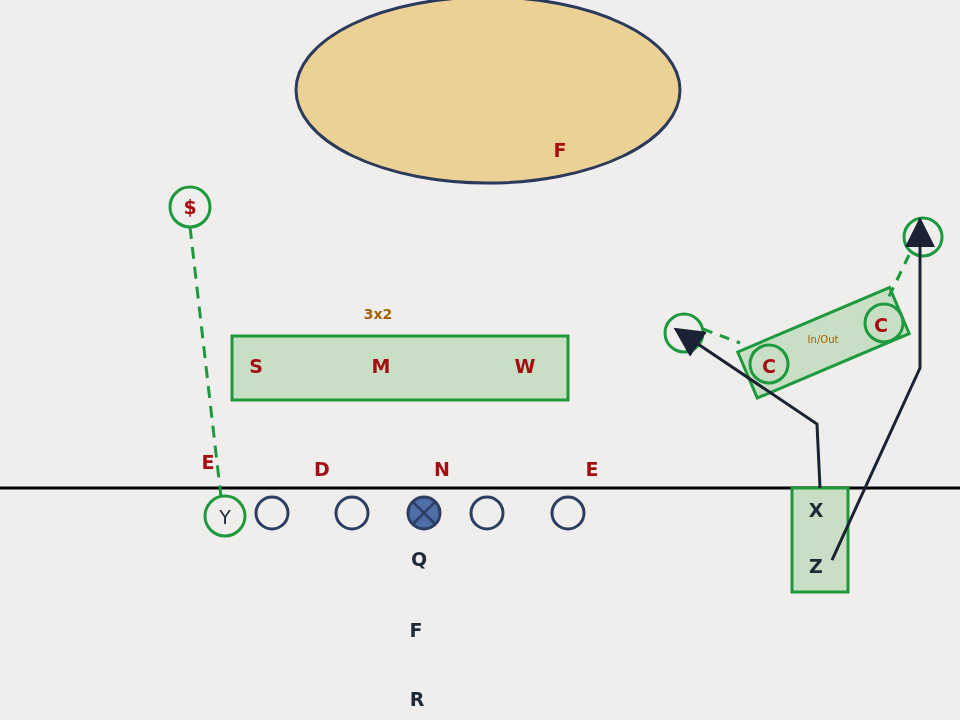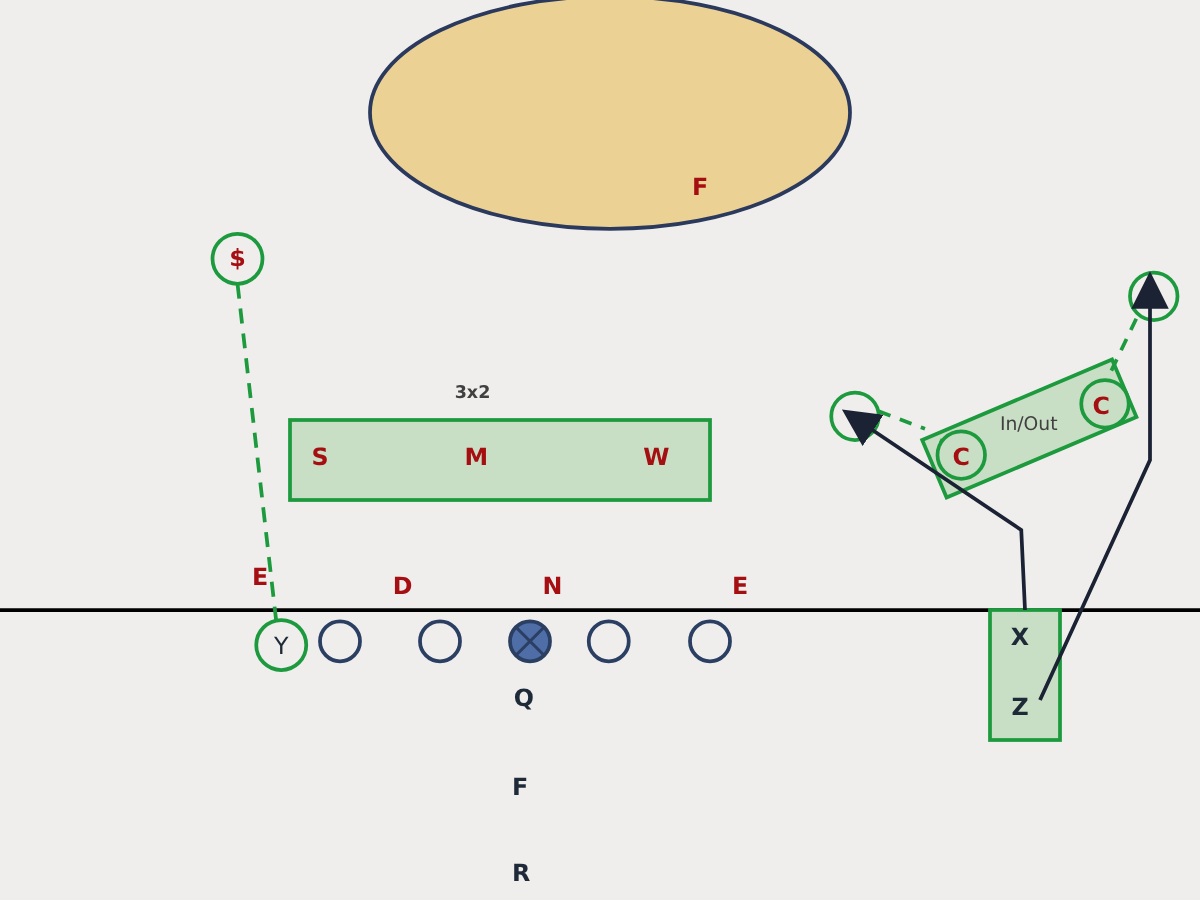--- a/index.html
+++ b/index.html
@@ -1,21 +1,21 @@
 <!DOCTYPE html>
 <html><head>
 <meta charset="utf-8">
 <style>
   html, body { margin:0; padding:0; }
   body { width:960px; height:720px; background:#efeeed; overflow:hidden; position:relative; font-family:"Liberation Sans", sans-serif; }
   svg { position:absolute; left:0; top:0; }
   .lbl { position:absolute; font-family:"DejaVu Sans", sans-serif; font-weight:bold; transform:translate(-50%,-50%); white-space:nowrap; }
   .def { color:#a50f12; font-size:19px; }
   .off { color:#1e2a38; font-size:19px; }
-  .small { color:#404040; font-size:14px;text-align:center; }
+  .small { color:#a16207; font-size:14px;text-align:center; }
 </style>
 </head>
 <body>
 
 <svg width="960" height="720">
 
   <ellipse cx="488" cy="90" rx="192" ry="93" fill="#ecd195" stroke="#2b3a5c" stroke-width="3"></ellipse>
 
   <rect x="232" y="336" width="336" height="64" fill="#c9dfc5" stroke="#1e9a3e" stroke-width="3"></rect>
 
@@ -60,21 +60,21 @@
     <line x1="435" y1="502" x2="413" y2="524" stroke="#2b3f63" stroke-width="2.5"></line>
   </g>
 </svg>
 
 <div class="lbl def" style="left:560px;top:150px">F</div>
 <div class="lbl small" style="left:378px;top:314px">3x2</div>
 <div class="lbl def" style="left:256px;top:366px">S</div>
 <div class="lbl def" style="left:381px;top:366px">M</div>
 <div class="lbl def" style="left:525px;top:366px">W</div>
 
-<div class="lbl small" style="left:823px;top:339px;font-weight:normal;font-size:15px">In/Out</div>
+<div class="lbl small" style="left:823px;top:339px;font-weight:normal;font-size:10px">In/Out</div>
 <div class="lbl def" style="left:769px;top:366px">C</div>
 <div class="lbl def" style="left:881px;top:325px">C</div>
 
 <div class="lbl def" style="left:190px;top:207px">$</div>
 
 <div class="lbl def" style="left:208px;top:462px">E</div>
 <div class="lbl def" style="left:322px;top:469px">D</div>
 <div class="lbl def" style="left:442px;top:469px">N</div>
 <div class="lbl def" style="left:592px;top:469px">E</div>
 

